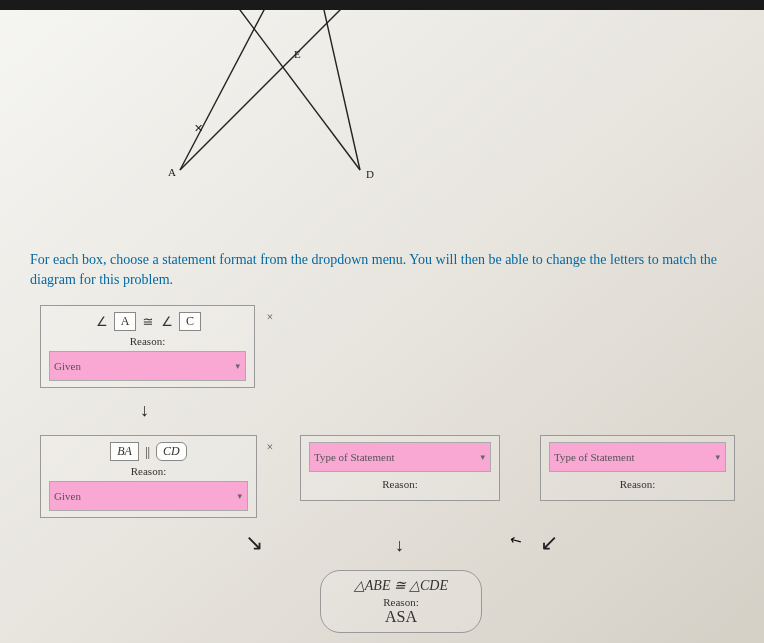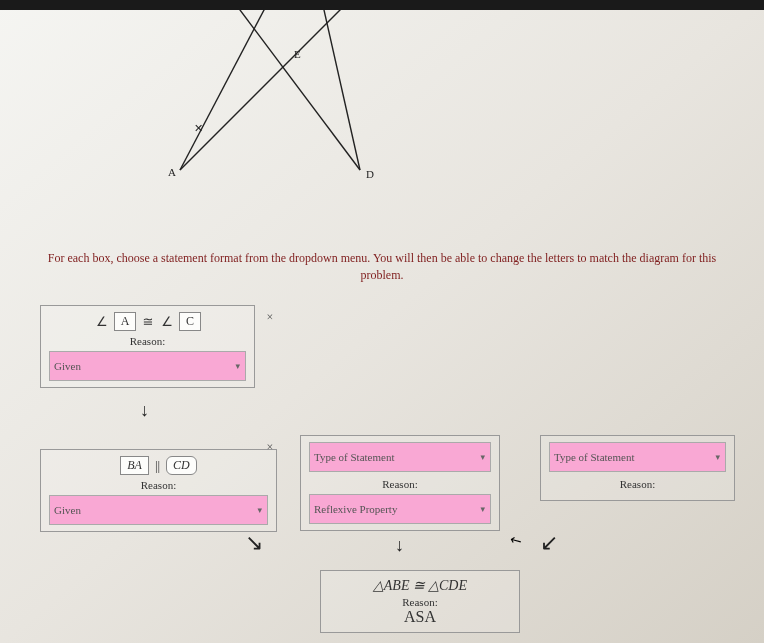--- a/index.html
+++ b/index.html
@@ -23,24 +23,23 @@
     top: 10px;
     left: 150px;
     width: 260px;
     height: 180px;
   }
   .instructions {
     position: absolute;
     top: 250px;
     left: 30px;
     right: 30px;
-    font-size: 12px;
+    font-size: 14px;
     line-height: 1.4;
-    color: #7f1d1d;
-    text-align: center;
+    color: #0369a1;
   }
   
   .proof-box {
     position: absolute;
     border: 1px solid #999;
     background: rgba(255,255,255,0.15);
     padding: 6px 8px;
     font-size: 12px;
   }
   .statement-row {
@@ -165,53 +164,50 @@
   </div>
   <div class="reason-label">Reason:</div>
   <div class="select-wrap">
     <div class="reason-select">Given</div>
   </div>
 </div>
 <div class="close-btn" style="left:263px; top:310px;">×</div>
 
 <div class="arrow" style="left:140px; top:400px;">↓</div>
 
-<div class="proof-box" style="left:40px; top:449px; width:237px;">
+<div class="proof-box" style="left:40px; top:435px; width:217px;">
   <div class="statement-row">
     <span class="letter-box" style="font-style:italic;">BA</span>
     <span class="sym">||</span>
     <span class="letter-box" style="font-style:italic;border-radius:6px;">CD</span>
   </div>
   <div class="reason-label">Reason:</div>
   <div class="select-wrap">
     <div class="reason-select">Given</div>
   </div>
 </div>
 <div class="close-btn" style="left:263px; top:440px;">×</div>
 
 <div class="proof-box" style="left:300px; top:435px; width:200px;">
   <div class="select-wrap" style="margin-bottom:6px;">
     <div class="type-select">Type of Statement</div>
   </div>
   <div class="reason-label">Reason:</div>
-  <div class="select-wrap">
-    <div class="reason-select">Reflexive Property</div>
-  </div>
 </div>
 
 <div class="proof-box" style="left:540px; top:435px; width:195px;">
   <div class="select-wrap" style="margin-bottom:6px;">
     <div class="type-select">Type of Statement</div>
   </div>
   <div class="reason-label">Reason:</div>
 </div>
 
 <div class="arrow" style="left:245px; top:530px; font-size:22px;">↘</div>
 <div class="arrow" style="left:395px; top:535px;">↓</div>
 <div class="arrow" style="left:540px; top:530px; font-size:22px;">↙</div>
 
 <div class="cursor-icon" style="left:510px; top:532px; transform:rotate(-30deg);">↖</div>
 
-<div class="conclusion-box" style="left:320px; top:570px; width:200px;">
+<div class="conclusion-box" style="left:320px; top:570px; width:162px;border-radius:20px;">
   <div class="conclusion-statement">△ABE ≅ △CDE</div>
   <div class="conclusion-reason-label">Reason:</div>
   <div class="conclusion-reason">ASA</div>
 </div>
 
 </body></html>

